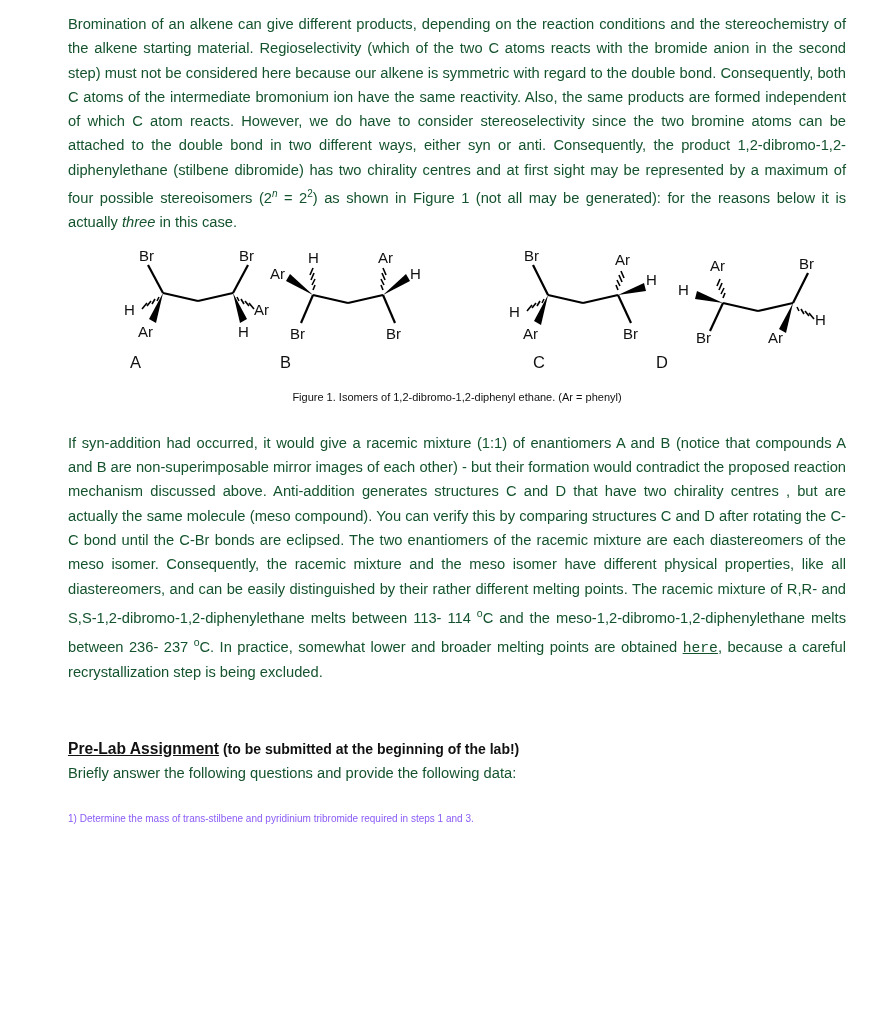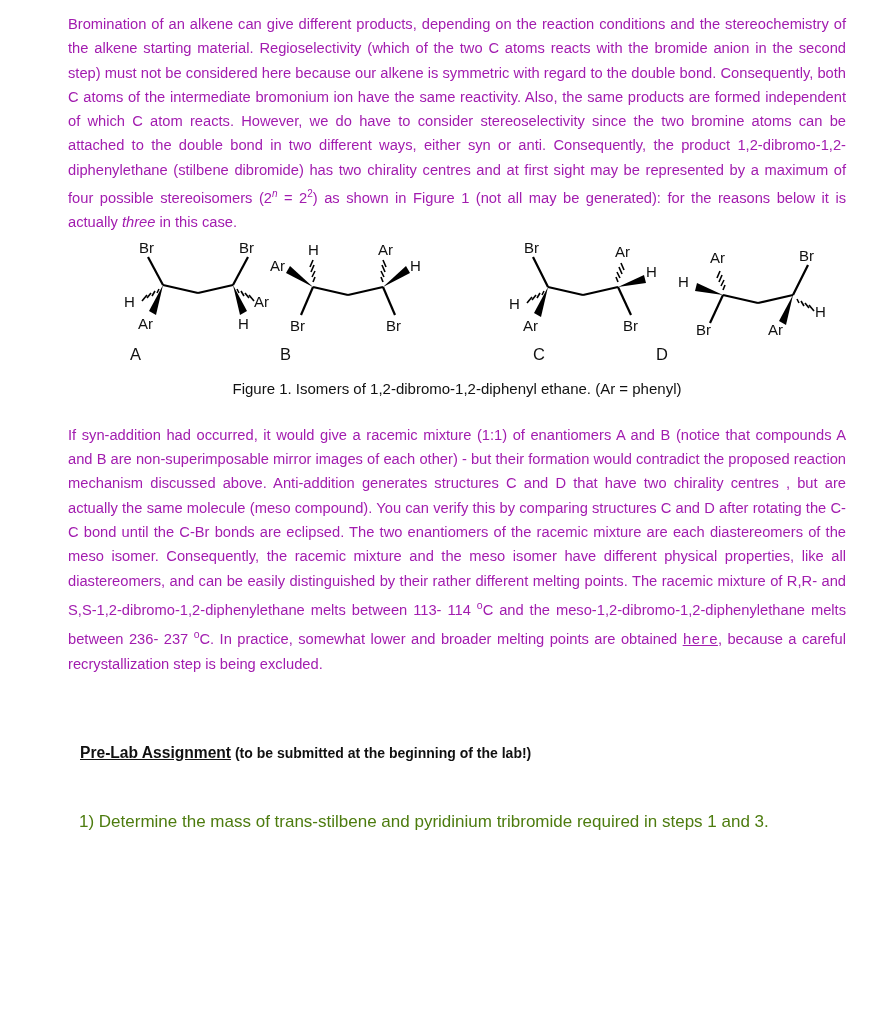--- a/index.html
+++ b/index.html
@@ -19,79 +19,79 @@
     position: absolute;
     left: 68px;
     top: 12px;
     width: 778px;
   }
   p.body-text {
     margin: 0;
     font-size: 14.7px;
     line-height: 24.3px;
     text-align: justify;
-    color: #a21caf;
+    color: #14532d;
   }
   .figure-block {
     position: relative;
     width: 778px;
     height: 142px;
-    margin-top: 0;
+    margin-top: 8px;
   }
   .struct {
     position: absolute;
     top: 0;
   }
   .struct-label {
     position: absolute;
     font-size: 16.5px;
     color: #111;
   }
   .fig-caption {
     margin: 0;
-    font-size: 15px;
+    font-size: 11px;
     line-height: 24.3px;
     text-align: center;
     color: #111;
   }
   .sup-n {
     font-size: 10px;
     vertical-align: super;
     font-style: italic;
   }
   .sup-2 {
     font-size: 10px;
     vertical-align: super;
   }
   .deg {
     font-size: 10.5px;
     vertical-align: super;
   }
   u.inline-underline { text-decoration: underline; font-family: Liberation Mono, monospace; }
   .prelab-head {
-    margin: 12px;
+    margin: 0;
     font-size: 14.7px;
     line-height: 24.3px;
     color: #111;
   }
   .prelab-title {
     font-weight: bold;
     text-decoration: underline;
     font-size: 15.6px;
   }
   .prelab-paren {
     font-weight: bold;
     font-size: 14px;
   }
   .q-text {
-    margin: 11px;
-    font-size: 17px;
+    margin: 0;
+    font-size: 10px;
     line-height: 24.3px;
     text-align: justify;
-    color: #4d7c0f;
+    color: #8b5cf6;
   }
   .spacer-sm { height: 22px; }
   .spacer-md { height: 44px; }
   .spacer-lg { height: 52px; }
 </style>
 </head>
 <body>
 
 <div class="page">
 
@@ -249,20 +249,21 @@
   <p class="fig-caption">Figure 1.  Isomers of 1,2-dibromo-1,2-diphenyl ethane.  (Ar = phenyl)</p>
 
   <div class="spacer-sm"></div>
 
   <p class="body-text"><span>If syn-addition had occurred, it would give a racemic mixture (1:1) of enantiomers A and B (notice that compounds A and B are non-superimposable mirror images of each other) - but their formation would contradict the proposed reaction mechanism discussed above. Anti-addition generates structures C and D that have two chirality centres , but are actually the same molecule (meso compound).  You can verify this by comparing structures C and D after rotating the C-C bond until the C-Br bonds are eclipsed.  The two enantiomers of the racemic mixture are each diastereomers of the meso isomer. Consequently, the racemic mixture and the meso isomer have different physical properties, like all diastereomers, and can be easily distinguished by their rather different melting points.  The racemic mixture of R,R- and S,S-1,2-dibromo-1,2-diphenylethane melts between 113- 114 </span><span class="deg">o</span><span>C and the meso-1,2-dibromo-1,2-diphenylethane melts between 236- 237 </span><span class="deg">o</span><span>C. In practice, somewhat lower and broader melting points are obtained </span><u class="inline-underline">here</u><span>, because a careful recrystallization step is being excluded.</span></p>
 
   <div class="spacer-lg"></div>
 
   <p class="prelab-head"><span class="prelab-title">Pre-Lab Assignment</span><span class="prelab-paren"> (to be submitted at the beginning of the lab!)</span></p>
 
+  <p class="body-text">Briefly answer the following questions and provide the following data:</p>
 
   <div class="spacer-sm"></div>
 
   <p class="q-text">1)  Determine the mass of trans-stilbene and pyridinium tribromide required in steps 1 and 3.</p>
 
   <div class="spacer-md"></div>
 
 
   <div class="spacer-md"></div>
 

